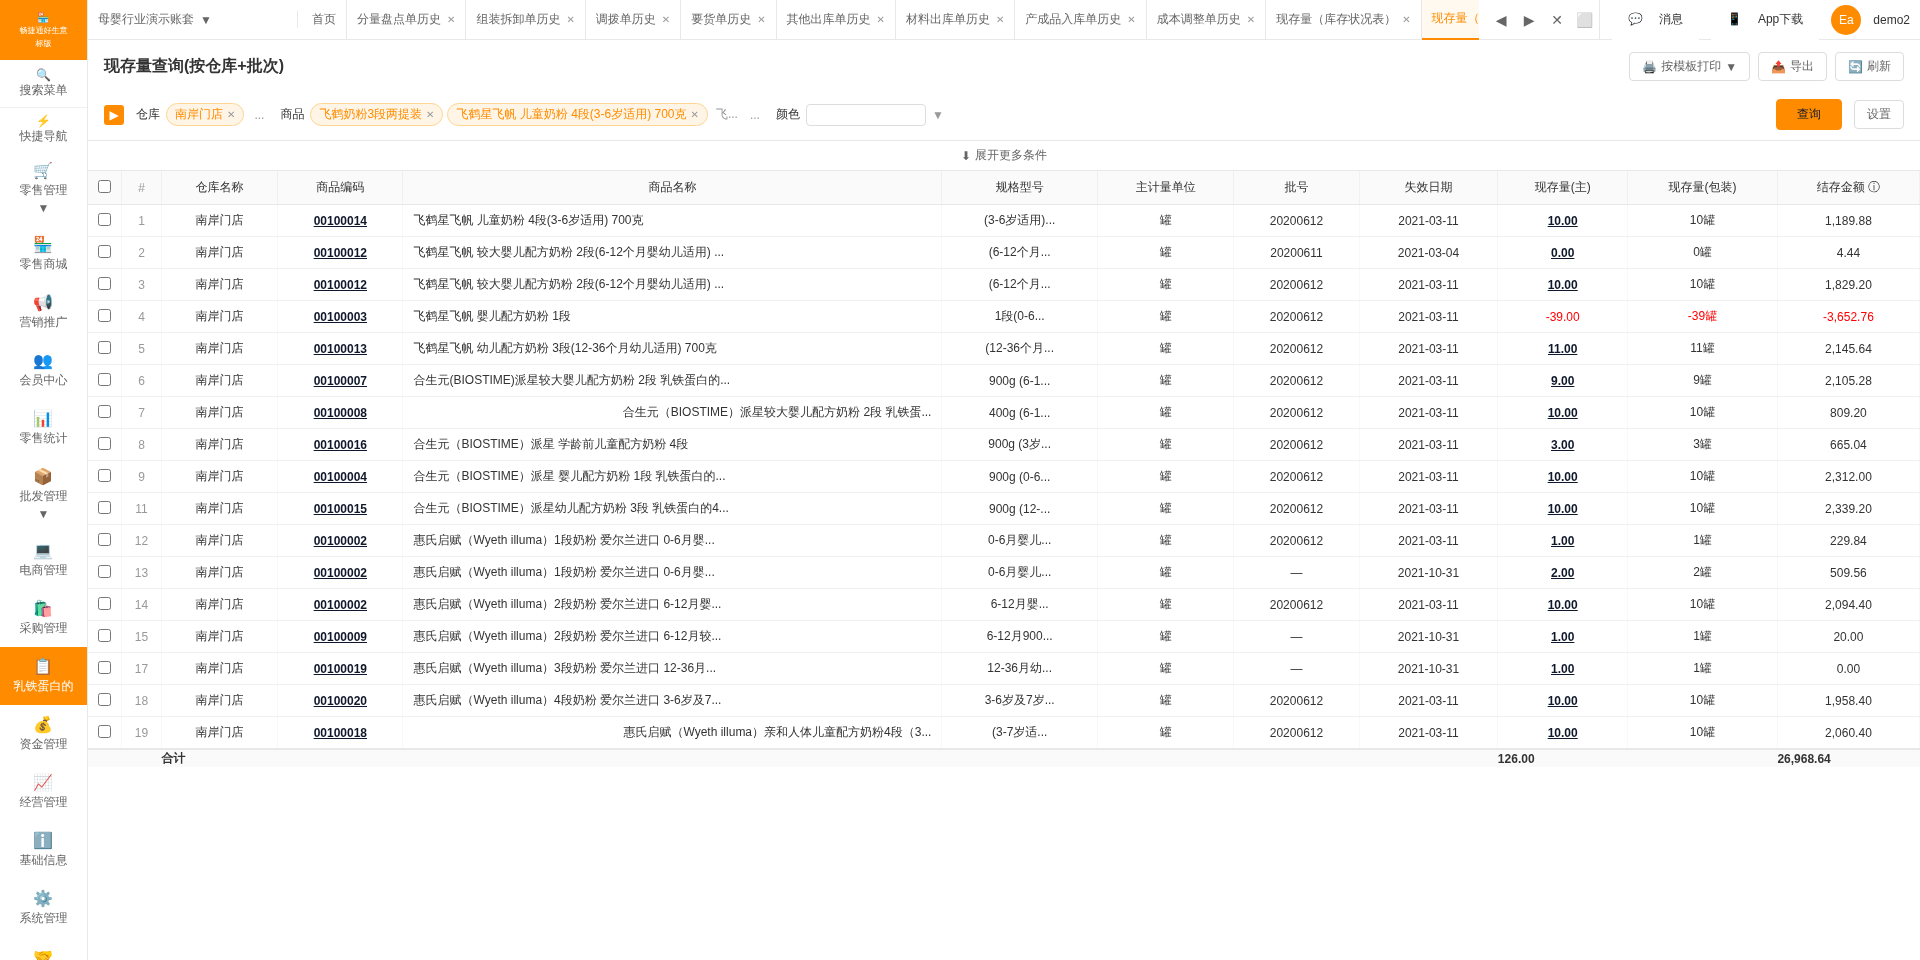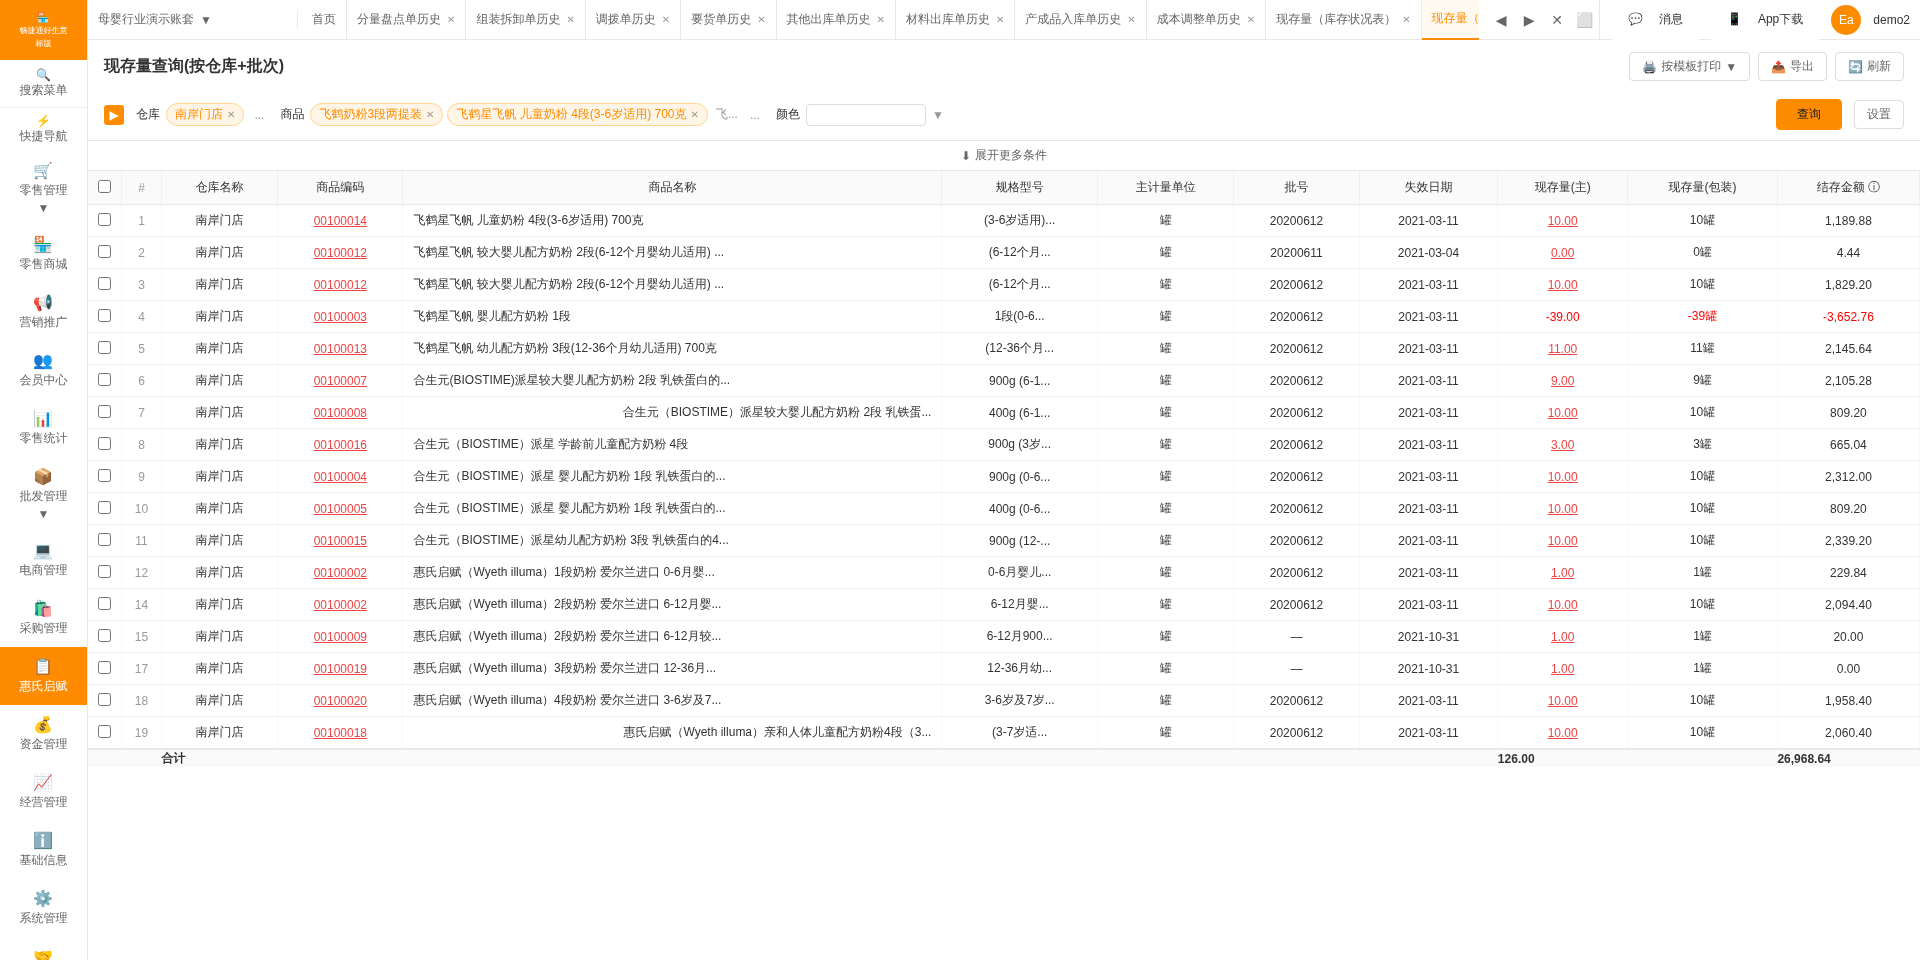--- a/index.html
+++ b/index.html
@@ -54,21 +54,21 @@
     .filter-more { color: #999; font-size: 12px; cursor: pointer; margin: 0 4px; }
     .expand-btn { display: flex; align-items: center; gap: 4px; color: #666; font-size: 12px; cursor: pointer; }
     .expand-bar { display: flex; justify-content: center; padding: 6px; background: #fff; border-bottom: 1px solid #e8e8e8; flex-shrink: 0; }
 
     
     .table-container { flex: 1; overflow: auto; background: #fff; margin: 0; }
     table { width: 100%; border-collapse: collapse; font-size: 12px; }
     thead th { background: #fafafa; border-bottom: 1px solid #e8e8e8; border-right: 1px solid #f0f0f0; padding: 8px 10px; text-align: center; color: #333; font-weight: 500; white-space: nowrap; position: sticky; top: 0; z-index: 1; }
     tbody td { border-bottom: 1px solid #f0f0f0; border-right: 1px solid #f8f8f8; padding: 7px 10px; text-align: center; color: #333; white-space: nowrap; }
     .text-red { color: #f00; }
-    .text-link { color: #ef4444; text-decoration: underline; cursor: pointer; }
+    .text-link { color: #0f172a; text-decoration: underline; cursor: pointer; font-weight: bold; }
     .tfoot-row td { background: #fafafa; font-weight: bold; border-top: 2px solid #e8e8e8; }
     .checkbox-col { width: 30px; }
     .col-idx { width: 40px; color: #999; }
 
     
     ::-webkit-scrollbar { width: 6px; height: 6px; }
     ::-webkit-scrollbar-track { background: #f1f1f1; }
     ::-webkit-scrollbar-thumb { background: #ccc; border-radius: 3px; }
   </style>
 </head>
@@ -117,21 +117,21 @@
   <div class="sidebar-item">
     <span class="icon">💻</span>
     <span>电商管理</span>
   </div>
   <div class="sidebar-item">
     <span class="icon">🛍️</span>
     <span>采购管理</span>
   </div>
   <div class="sidebar-item active">
     <span class="icon">📋</span>
-    <span>惠氏启赋</span>
+    <span>乳铁蛋白的</span>
   </div>
   <div class="sidebar-item">
     <span class="icon">💰</span>
     <span>资金管理</span>
   </div>
   <div class="sidebar-item">
     <span class="icon">📈</span>
     <span>经营管理</span>
   </div>
   <div class="sidebar-item">
@@ -443,34 +443,20 @@
     <td>900g (0-6...</td>
     <td>罐</td>
     <td>20200612</td>
     <td>2021-03-11</td>
     <td class="text-link">10.00</td>
     <td class="">10罐</td>
     <td class="">2,312.00</td>
   </tr>
             <tr>
     <td><input type="checkbox" style=""></td>
-    <td class="col-idx">10</td>
-    <td>南岸门店</td>
-    <td class="text-link" style="cursor:pointer;">00100005</td>
-    <td style="text-align:left;max-width:320px;overflow:hidden;text-overflow:ellipsis;">合生元（BIOSTIME）派星 婴儿配方奶粉 1段 乳铁蛋白的...</td>
-    <td>400g (0-6...</td>
-    <td>罐</td>
-    <td>20200612</td>
-    <td>2021-03-11</td>
-    <td class="text-link">10.00</td>
-    <td class="">10罐</td>
-    <td class="">809.20</td>
-  </tr>
-            <tr>
-    <td><input type="checkbox" style=""></td>
     <td class="col-idx">11</td>
     <td>南岸门店</td>
     <td class="text-link" style="cursor:pointer;">00100015</td>
     <td style="text-align:left;max-width:320px;overflow:hidden;text-overflow:ellipsis;">合生元（BIOSTIME）派星幼儿配方奶粉 3段 乳铁蛋白的4...</td>
     <td>900g (12-...</td>
     <td>罐</td>
     <td>20200612</td>
     <td>2021-03-11</td>
     <td class="text-link">10.00</td>
     <td class="">10罐</td>
@@ -482,20 +468,34 @@
     <td>南岸门店</td>
     <td class="text-link" style="cursor:pointer;">00100002</td>
     <td style="text-align:left;max-width:320px;overflow:hidden;text-overflow:ellipsis;">惠氏启赋（Wyeth illuma）1段奶粉 爱尔兰进口 0-6月婴...</td>
     <td>0-6月婴儿...</td>
     <td>罐</td>
     <td>20200612</td>
     <td>2021-03-11</td>
     <td class="text-link">1.00</td>
     <td class="">1罐</td>
     <td class="">229.84</td>
+  </tr>
+            <tr>
+    <td><input type="checkbox" style=""></td>
+    <td class="col-idx">13</td>
+    <td>南岸门店</td>
+    <td class="text-link" style="cursor:pointer;">00100002</td>
+    <td style="text-align:left;max-width:320px;overflow:hidden;text-overflow:ellipsis;">惠氏启赋（Wyeth illuma）1段奶粉 爱尔兰进口 0-6月婴...</td>
+    <td>0-6月婴儿...</td>
+    <td>罐</td>
+    <td>—</td>
+    <td>2021-10-31</td>
+    <td class="text-link">2.00</td>
+    <td class="">2罐</td>
+    <td class="">509.56</td>
   </tr>
             <tr>
     <td><input type="checkbox" style=""></td>
     <td class="col-idx">14</td>
     <td>南岸门店</td>
     <td class="text-link" style="cursor:pointer;">00100002</td>
     <td style="text-align:left;max-width:320px;overflow:hidden;text-overflow:ellipsis;">惠氏启赋（Wyeth illuma）2段奶粉 爱尔兰进口 6-12月婴...</td>
     <td>6-12月婴...</td>
     <td>罐</td>
     <td>20200612</td>

